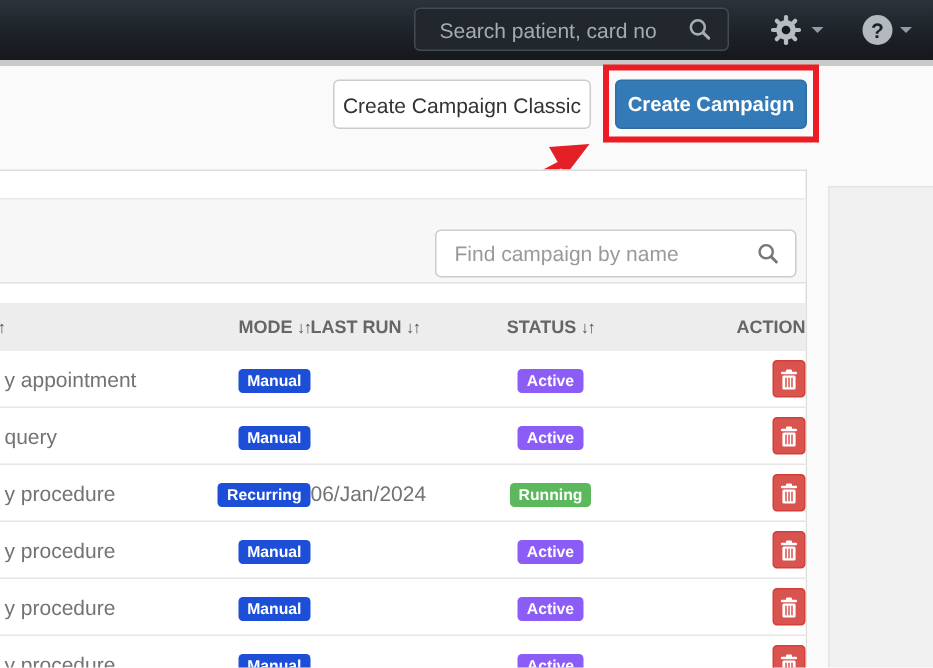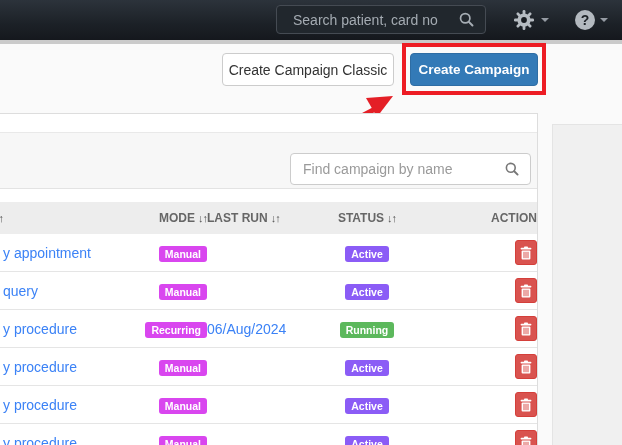--- a/index.html
+++ b/index.html
@@ -47,28 +47,28 @@
   
   .thead { position: absolute; left: 0; top: 88px; width: 537px; height: 32px; background: #ededed;
            display: flex; align-items: center; color: #666; font-size: 12px; font-weight: bold; }
   .rows  { position: absolute; left: 0; top: 120px; width: 537px; }
   .tr { display: flex; align-items: center; height: 38px; border-bottom: 1px solid #e5e5e5; background: #fff; }
   .c-name   { width: 145px; padding-left: 3px; overflow: hidden; white-space: nowrap; }
   .c-mode   { width: 62px;  text-align: right; }
   .c-run    { width: 115px; text-align: left; }
   .c-status { width: 90px;  text-align: center; }
   .c-action { width: 125px; text-align: right; }
-  .tr .c-name, .tr .c-run { color: #3b82f6; font-size: 14px; }
+  .tr .c-name, .tr .c-run { color: #737373; font-size: 14px; }
   .sort { color: #555; font-size: 11px; margin-left: 3px; letter-spacing: -1px; font-weight: bold; }
   .sort-clip { display: inline-block; position: relative; left: -12px; }
   .th-cell { cursor: pointer; }
 
   .badge { display: inline-block; color: #fff; font-size: 10.5px; font-weight: bold;
            padding: 2px 6px; border-radius: 3px; }
-  .mode-badge { background: #d946ef; }
+  .mode-badge { background: #1d4ed8; }
   .st-active  { background: #8b5cf6; }
   .st-running { background: #5cb85c; text-align: center; }
 
   .trash-btn { width: 22px; height: 25px; background: #d9534f; border: 1px solid #d43f3a;
                border-radius: 3px; display: inline-flex; align-items: center; justify-content: center;
                cursor: pointer; padding: 0; }
 
   
   .right-panel { position: absolute; left: 552px; top: 124px; width: 70px; height: 321px;
                  background: #f0f0f0; border-left: 1px solid #e4e4e4; border-top: 1px solid #e4e4e4; }
@@ -177,21 +177,21 @@
           <rect x="5.5" y="5.8" width="1" height="6.4" fill="#d9534f"></rect>
           <rect x="7.5" y="5.8" width="1" height="6.4" fill="#d9534f"></rect>
         </svg>
       </button>
     </div>
   </div>
 
   <div class="tr">
     <div class="c-name">y procedure</div>
     <div class="c-mode"><span class="badge mode-badge">Recurring</span></div>
-    <div class="c-run">06/Aug/2024</div>
+    <div class="c-run">06/Jan/2024</div>
     <div class="c-status"><span class="badge st-running">Running</span></div>
     <div class="c-action">
       <button class="trash-btn">
         <svg width="12" height="14" viewBox="0 0 12 14">
           <rect x="4" y="0.4" width="4" height="2" rx="0.8" fill="#fff"></rect>
           <rect x="0.6" y="1.8" width="10.8" height="1.7" rx="0.8" fill="#fff"></rect>
           <rect x="1.6" y="4.4" width="8.8" height="9.2" rx="1" fill="#fff"></rect>
           <rect x="3.5" y="5.8" width="1" height="6.4" fill="#d9534f"></rect>
           <rect x="5.5" y="5.8" width="1" height="6.4" fill="#d9534f"></rect>
           <rect x="7.5" y="5.8" width="1" height="6.4" fill="#d9534f"></rect>

